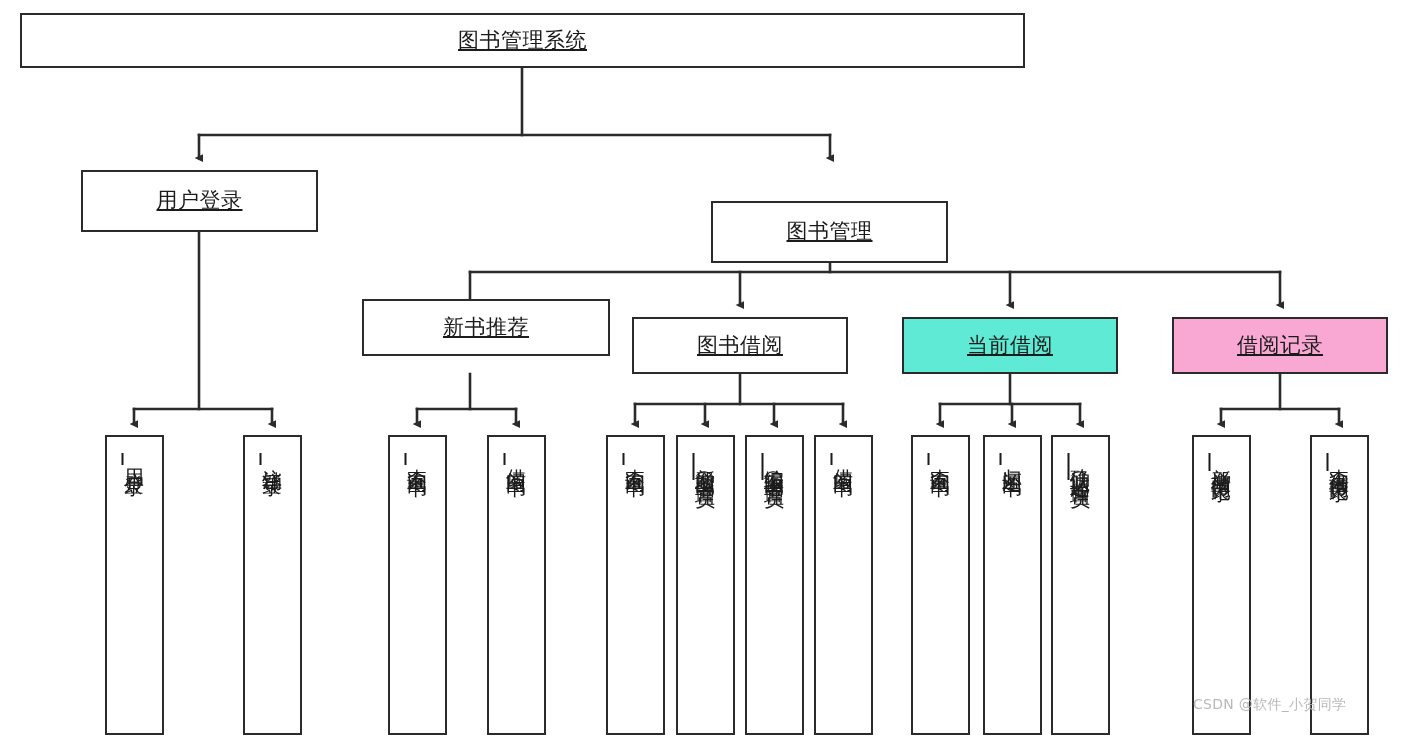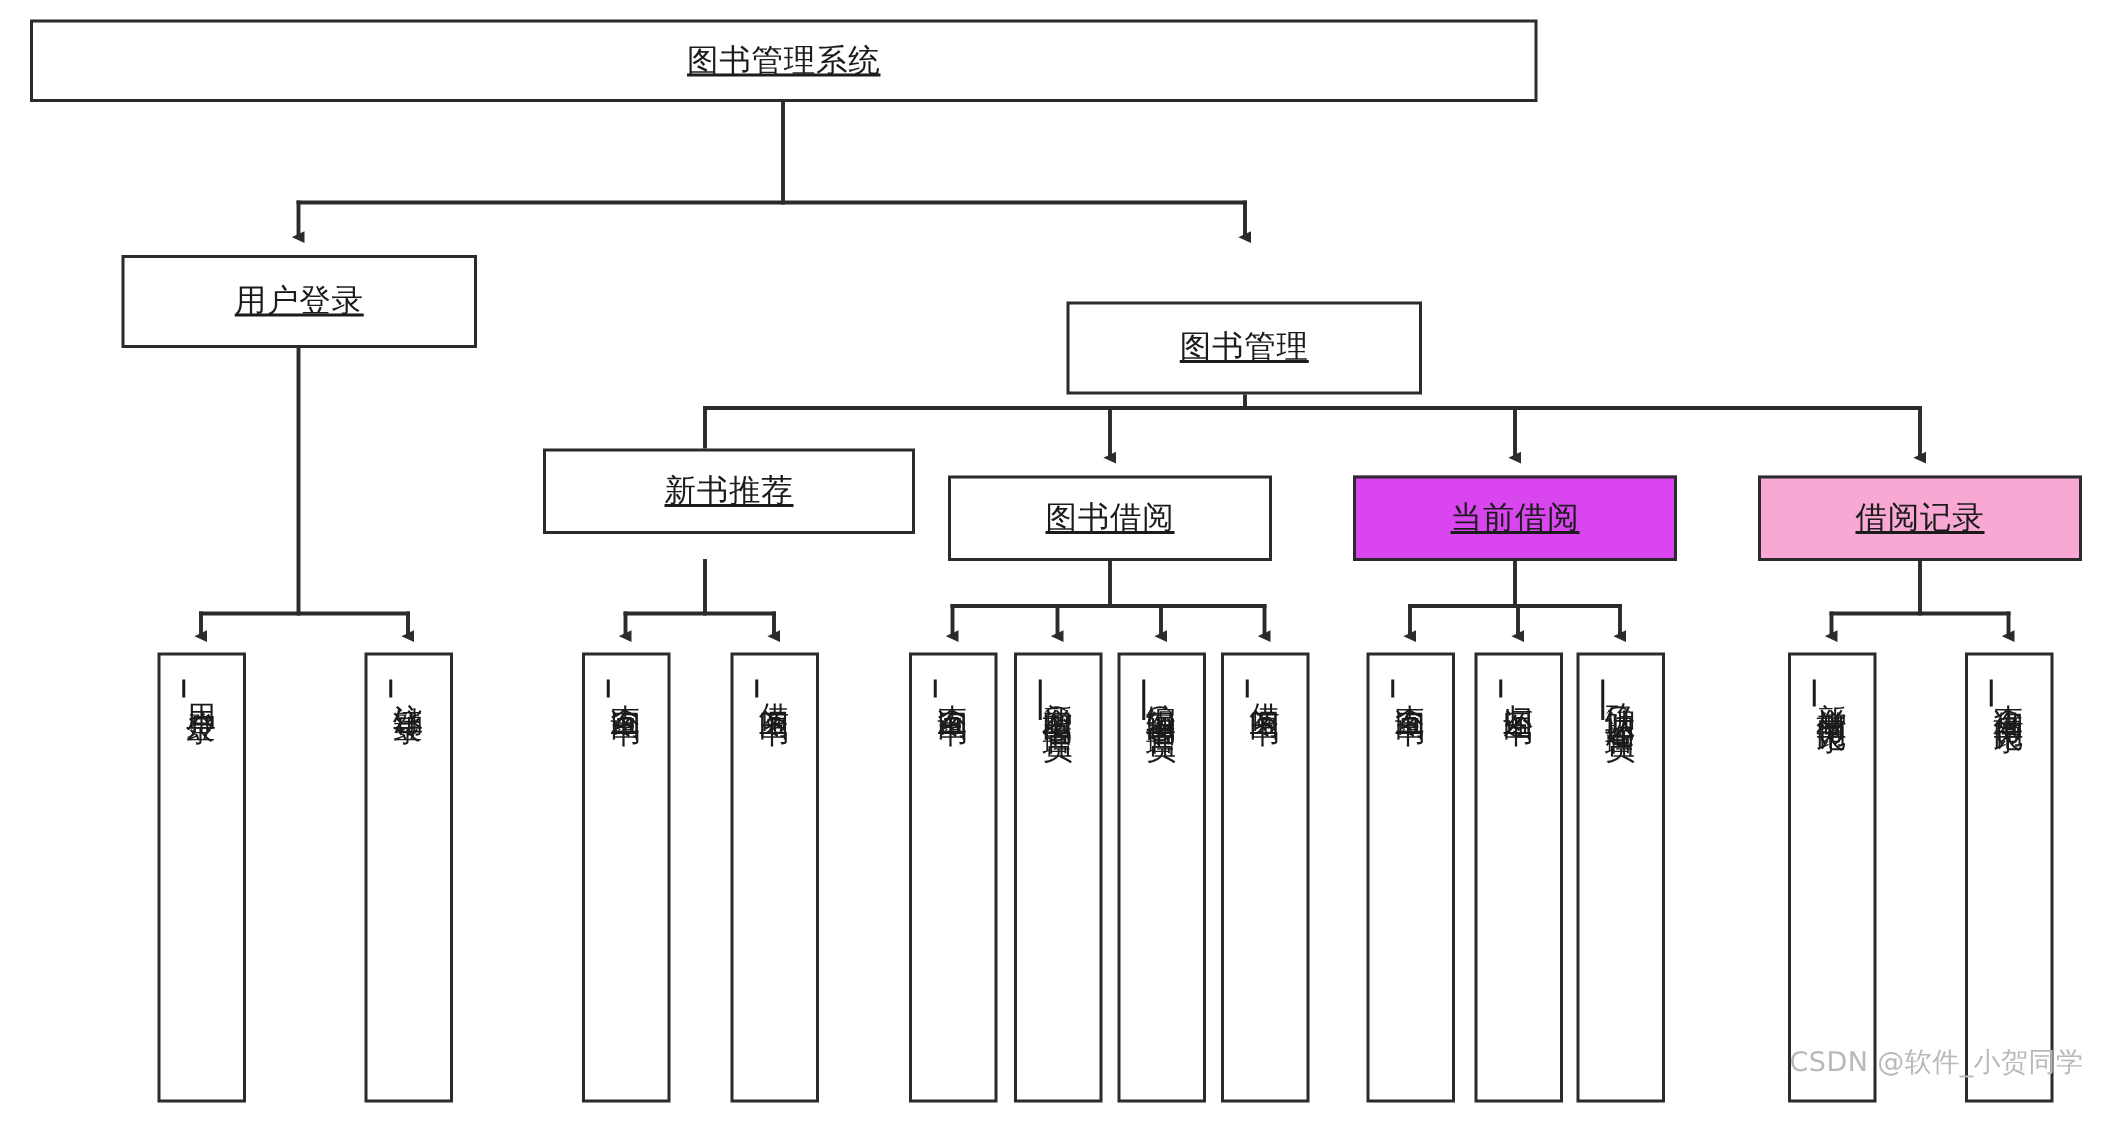--- a/index.html
+++ b/index.html
@@ -56,21 +56,21 @@
     -webkit-writing-mode: vertical-rl;
     letter-spacing: 3px;
     line-height: 1;
     white-space: nowrap;
     display: block;
   }
   .watermark {
     position: absolute;
     left: 1193px;
     top: 696px;
-    font-size: 18px;
+    font-size: 14px;
     color: #b9b9b9;
     white-space: nowrap;
     letter-spacing: 0.3px;
   }
 </style>
 </head>
 <body>
 
 <div id="canvas" style="background: rgb(255, 255, 255);">
 
@@ -134,21 +134,21 @@
   <div class="node node-l2" style="left: 711px; top: 170px; width: 237px; height: 62px; border-color: rgb(43, 43, 43); background: rgb(255, 255, 255); color: rgb(27, 27, 27); margin-top: 31px;">
     <span>图书管理</span>
   </div>
 
   <div class="node node-l3" style="left: 362px; top: 299px; width: 248px; height: 57px; border-color: rgb(43, 43, 43); background: rgb(255, 255, 255); color: rgb(27, 27, 27);">
     <span>新书推荐</span>
   </div>
   <div class="node node-l3" style="left: 632px; top: 317px; width: 216px; height: 57px; border-color: rgb(43, 43, 43); background: rgb(255, 255, 255); color: rgb(27, 27, 27);">
     <span>图书借阅</span>
   </div>
-  <div class="node node-l3" style="left: 902px; top: 317px; width: 216px; height: 57px; border-color: rgb(43, 43, 43); background: #d946ef; color: rgb(27, 27, 27);">
+  <div class="node node-l3" style="left: 902px; top: 317px; width: 216px; height: 57px; border-color: rgb(43, 43, 43); background: #5eead4; color: rgb(27, 27, 27);">
     <span>当前借阅</span>
   </div>
   <div class="node node-l3" style="left: 1172px; top: 317px; width: 216px; height: 57px; border-color: rgb(43, 43, 43); background: #f9a8d4; color: rgb(27, 27, 27);">
     <span>借阅记录</span>
   </div>
 
   <div class="node node-leaf" style="left: 105px; top: 435px; width: 59px; height: 300px; border-color: rgb(43, 43, 43); background: rgb(255, 255, 255); color: rgb(27, 27, 27);">
     <span class="vtext">用户登录</span>
   </div>
   <div class="node node-leaf" style="left: 243px; top: 435px; width: 59px; height: 300px; border-color: rgb(43, 43, 43); background: rgb(255, 255, 255); color: rgb(27, 27, 27);">

